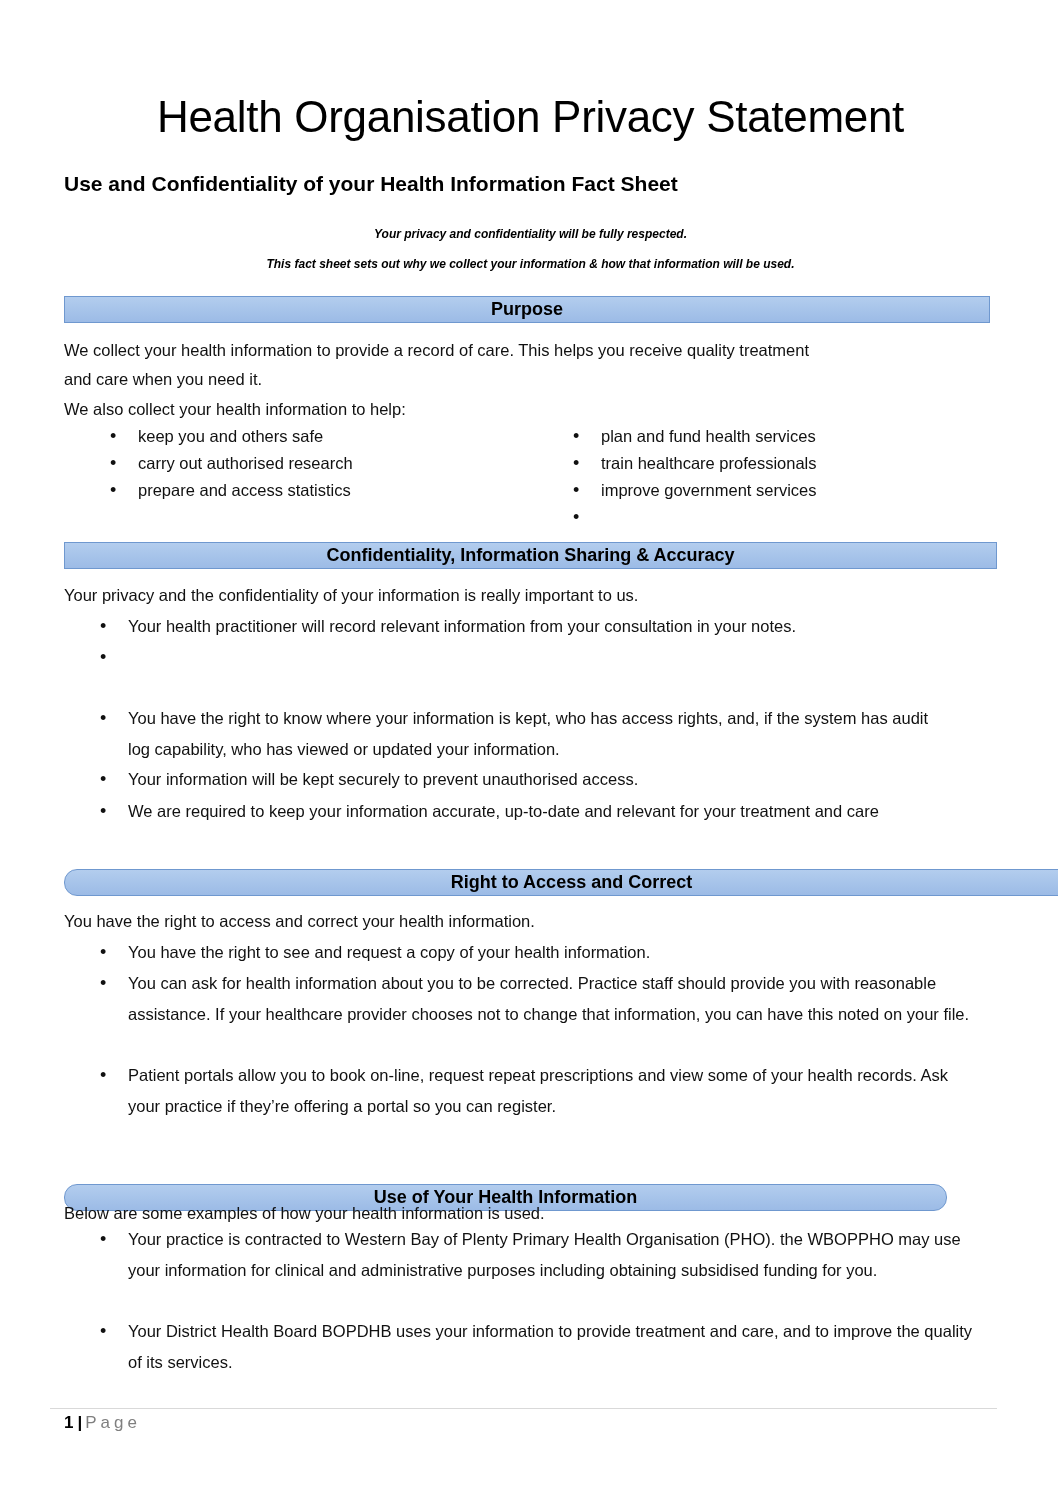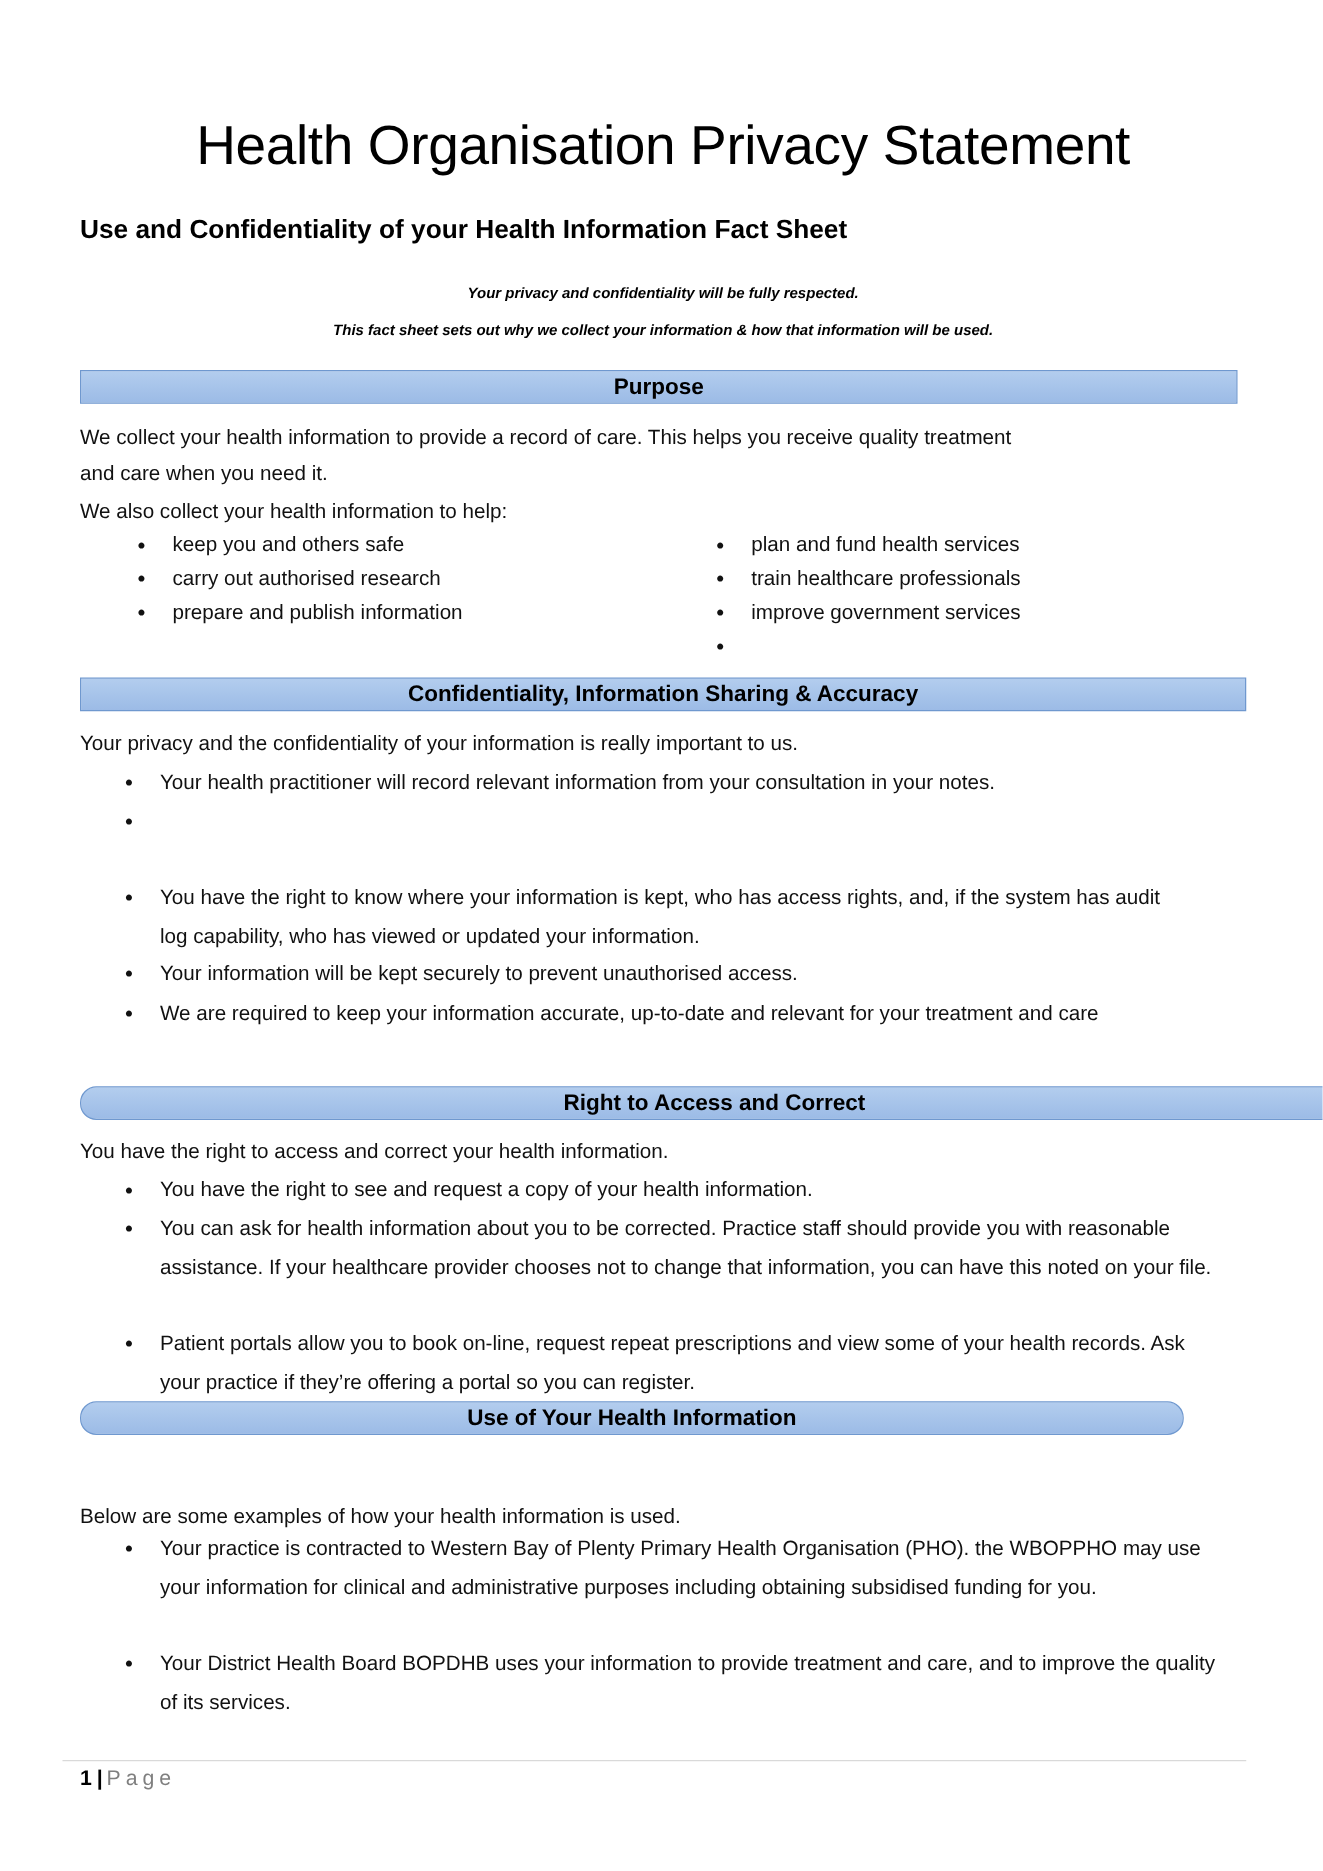--- a/index.html
+++ b/index.html
@@ -117,21 +117,21 @@
   <p class="tagline t2">This fact sheet sets out why we collect your information &amp; how that information will be used.</p>
 
   <div class="section-bar" style="top:296px; width:926px;">Purpose</div>
   <p class="text" style="top:335px;">We collect your health information to provide a record of care. This helps you receive quality treatment</p>
   <p class="text" style="top:364px;">and care when you need it.</p>
   <p class="text" style="top:394px;">We also collect your health information to help:</p>
 
   <div>
     <div class="bullet" style="left:74px; top:421px;"><span class="dot">•</span><span>keep you and others safe</span></div>
     <div class="bullet" style="left:74px; top:448px;"><span class="dot">•</span><span>carry out authorised research</span></div>
-    <div class="bullet" style="left:74px; top:475px;"><span class="dot">•</span><span>prepare and publish information</span></div>
+    <div class="bullet" style="left:74px; top:475px;"><span class="dot">•</span><span>prepare and access statistics</span></div>
   </div>
   <div>
     <div class="bullet" style="left:537px; top:421px;"><span class="dot">•</span><span>plan and fund health services</span></div>
     <div class="bullet" style="left:537px; top:448px;"><span class="dot">•</span><span>train healthcare professionals</span></div>
     <div class="bullet" style="left:537px; top:475px;"><span class="dot">•</span><span>improve government services</span></div>
     <div class="bullet" style="left:537px; top:502px;"><span class="dot">•</span><span></span></div>
   </div>
 
   <div class="section-bar" style="top:542px; width:933px;">Confidentiality, Information Sharing &amp; Accuracy</div>
   <p class="text" style="top:580px;">Your privacy and the confidentiality of your information is really important to us.</p>
@@ -142,21 +142,21 @@
   <div class="bullet" style="left:64px; top:764px;"><span class="dot">•</span><span>Your information will be kept securely to prevent unauthorised access.</span></div>
   <div class="bullet wrap" style="left:64px; top:796px; width:869px;"><span class="dot">•</span><span>We are required to keep your information accurate, up-to-date and relevant for your treatment and care</span></div>
 
   <div class="section-bar" style="top:869px; width:1015px;border-radius:13px;">Right to Access and Correct</div>
   <p class="text" style="top:906px;">You have the right to access and correct your health information.</p>
 
   <div class="bullet" style="left:64px; top:937px;"><span class="dot">•</span><span>You have the right to see and request a copy of your health information.</span></div>
   <div class="bullet wrap" style="left:64px; top:968px; width:869px;"><span class="dot">•</span><span>You can ask for health information about you to be corrected. Practice staff should provide you with reasonable assistance. If your healthcare provider chooses not to change that information, you can have this noted on your file.</span></div>
   <div class="bullet wrap" style="left:64px; top:1060px; width:830px;"><span class="dot">•</span><span>Patient portals allow you to book on-line, request repeat prescriptions and view some of your health records. Ask your practice if they’re offering a portal so you can register.</span></div>
 
-  <div class="section-bar" style="top:1121px; width:883px;border-radius:13px;">Use of Your Health Information</div>
+  <div class="section-bar" style="top:1184px; width:883px;border-radius:13px;">Use of Your Health Information</div>
   <p class="text" style="top:1198px;">Below are some examples of how your health information is used.</p>
 
   <div class="bullet wrap" style="left:64px; top:1224px; width:860px;"><span class="dot">•</span><span>Your practice is contracted to Western Bay of Plenty Primary Health Organisation (PHO). the WBOPPHO may use your information for clinical and administrative purposes including obtaining subsidised funding for you.</span></div>
   <div class="bullet wrap" style="left:64px; top:1316px; width:850px;"><span class="dot">•</span><span>Your District Health Board BOPDHB uses your information to provide treatment and care, and to improve the quality of its services.</span></div>
 
 </div>
 
 <div class="footer-rule"></div>
 <div class="footer">
   <span class="num">1</span><span class="pipe">|</span><span class="word">Page</span>

